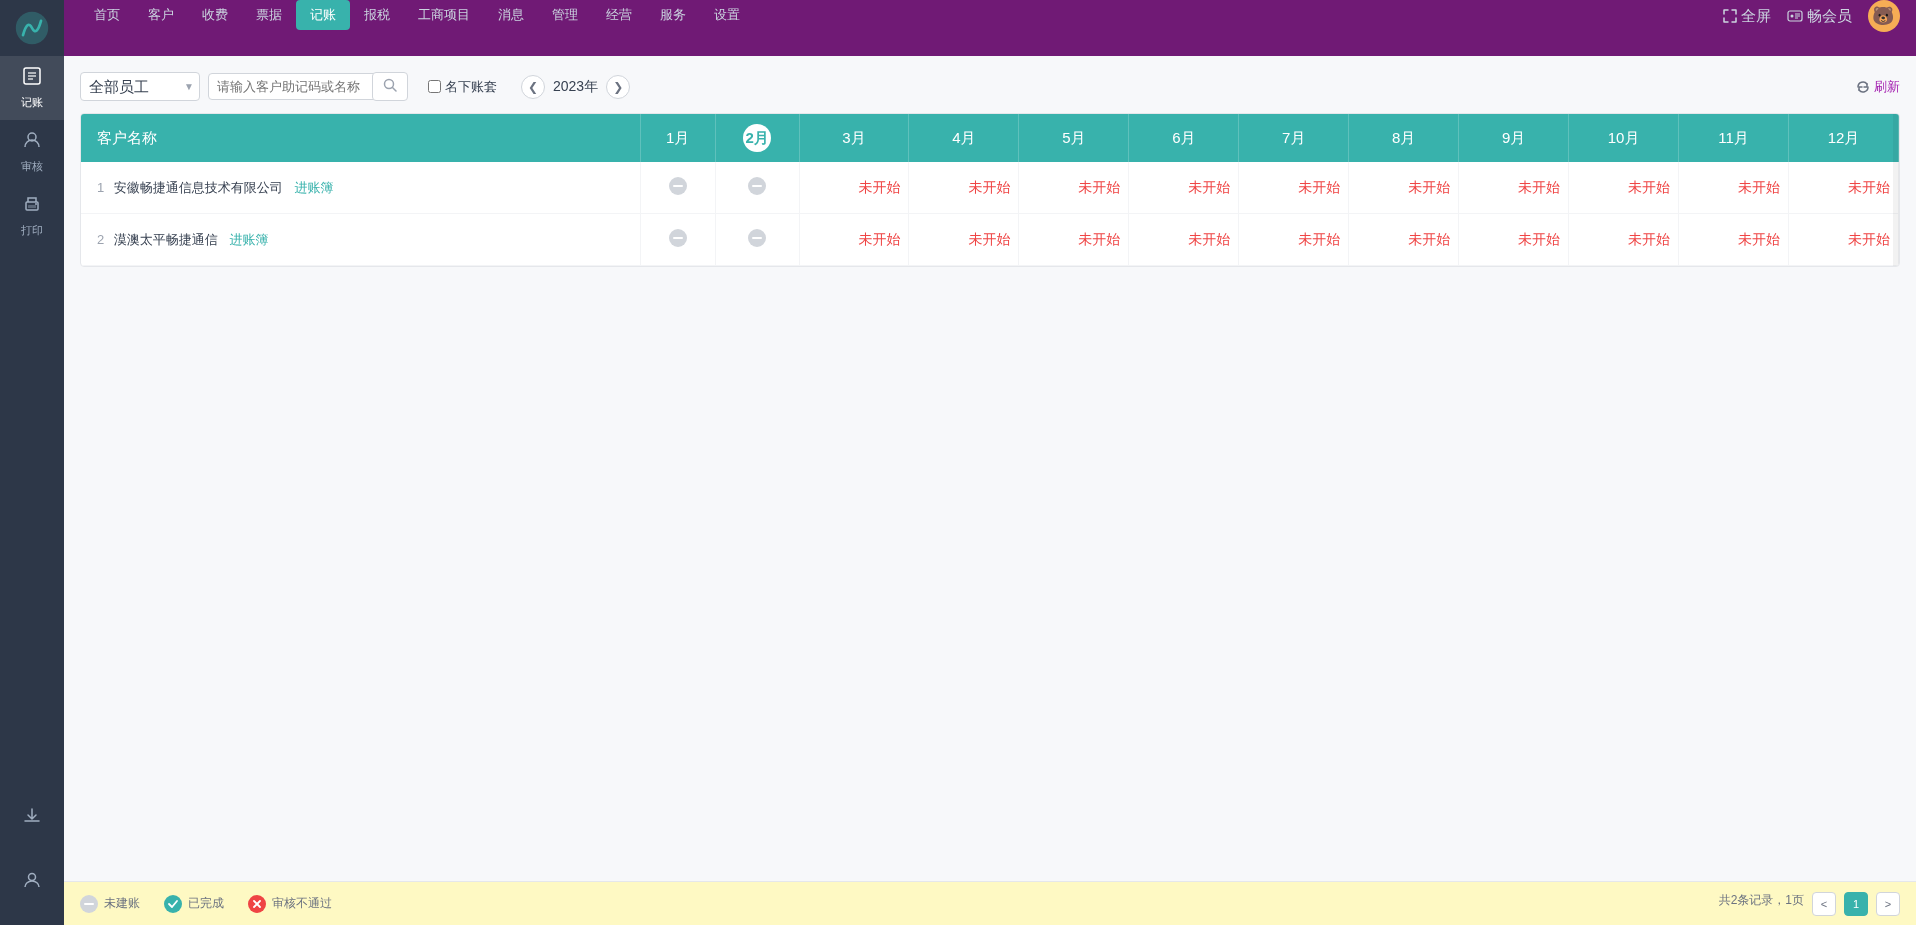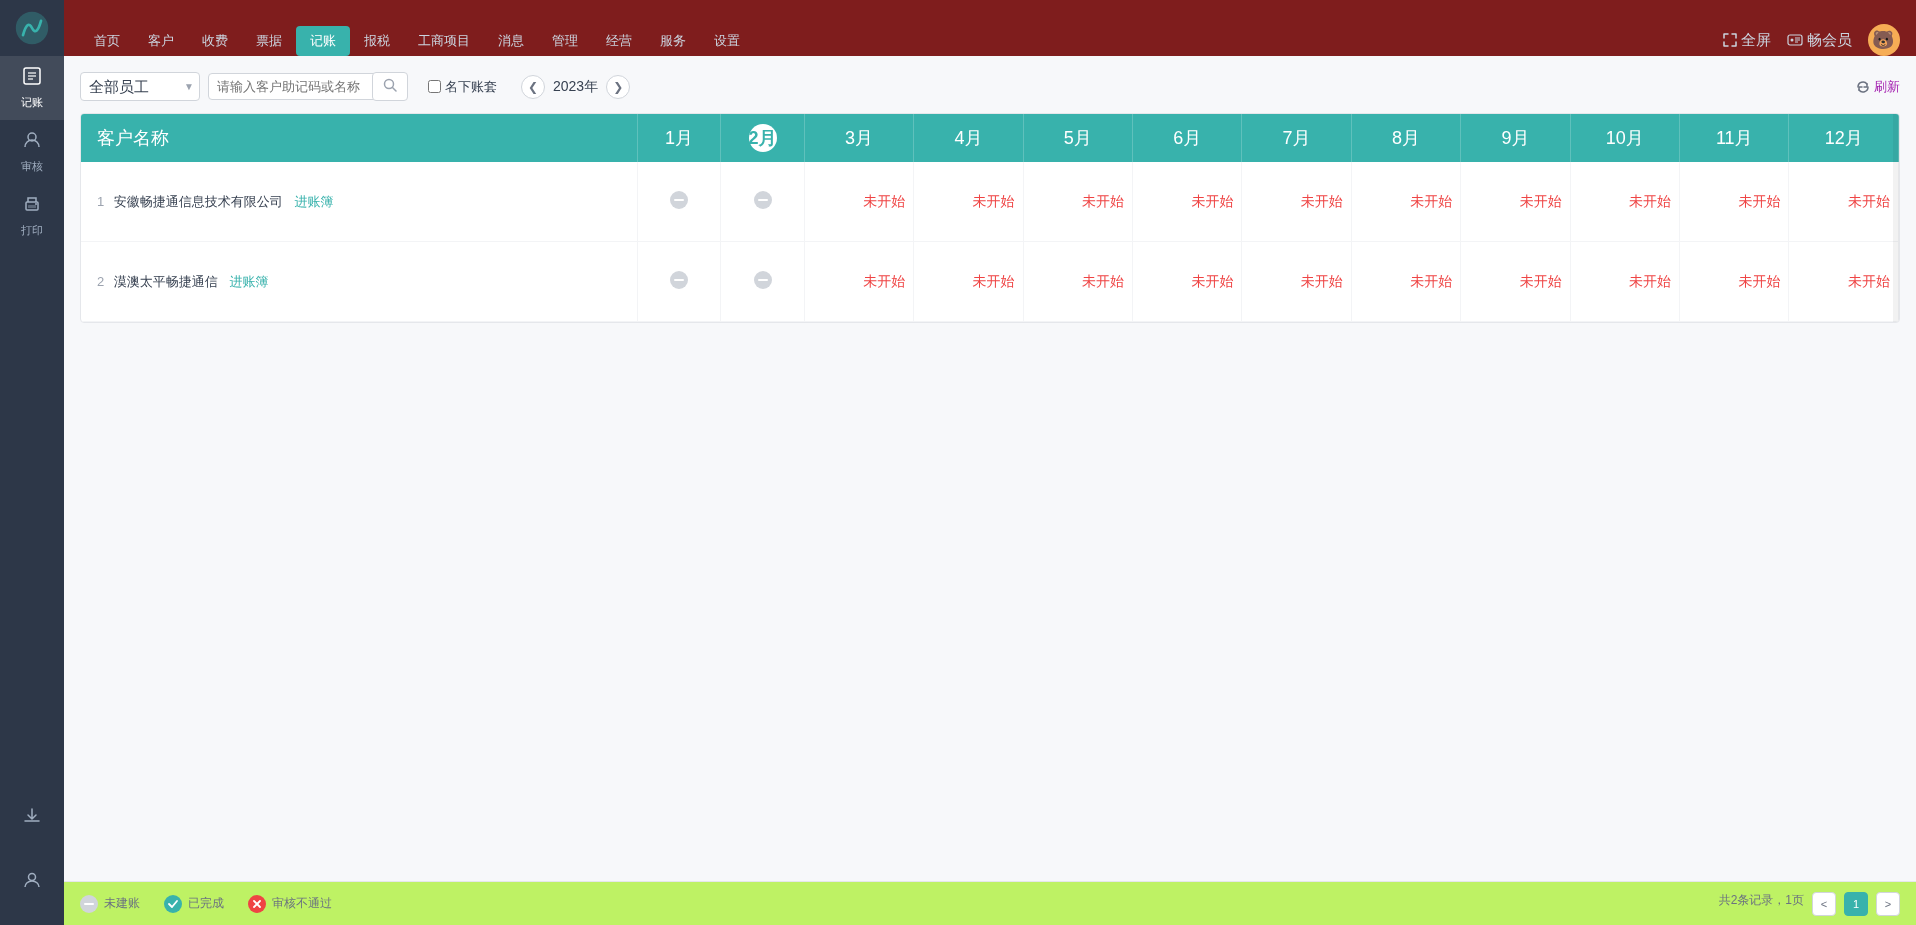--- a/index.html
+++ b/index.html
@@ -51,23 +51,23 @@
     .main-area {
       flex: 1;
       display: flex;
       flex-direction: column;
       overflow: hidden;
     }
 
     
     .top-nav {
       height: 56px;
-      background: #7f1d1d;
-      display: flex;
-      align-items: flex-end;
+      background: #701a75;
+      display: flex;
+      align-items: flex-start;
       padding: 0 16px;
       flex-shrink: 0;
     }
     .top-nav-item {
       color: #cbd5e0;
       padding: 6px 14px;
       cursor: pointer;
       border-radius: 4px;
       font-size: 13px;
       white-space: nowrap;
@@ -218,21 +218,21 @@
       min-width: 1200px;
     }
     thead tr {
       background: #38b2ac;
     }
     thead th {
       color: #fff;
       padding: 10px 8px;
       text-align: center;
       font-weight: 500;
-      font-size: 18px;
+      font-size: 15px;
       border-right: 1px solid rgba(255,255,255,0.2);
       white-space: nowrap;
     }
     thead th:first-child {
       text-align: left;
       padding-left: 16px;
       min-width: 300px;
     }
     .month-current {
       background: #fff;
@@ -242,21 +242,21 @@
       height: 28px;
       display: inline-flex;
       align-items: center;
       justify-content: center;
       font-weight: bold;
     }
     tbody tr {
       border-bottom: 1px solid #f3f4f6;
     }
     tbody td {
-      padding: 28px 8px;
+      padding: 14px 8px;
       text-align: center;
       font-size: 13px;
       color: #6b7280;
       border-right: 1px solid #f3f4f6;
     }
     tbody td:first-child {
       text-align: left;
       padding-left: 16px;
       color: #374151;
     }
@@ -269,21 +269,21 @@
       display: inline-flex;
       align-items: center;
       justify-content: center;
     }
     .status-dash svg { width: 20px; height: 20px; }
     .not-started { color: #ef4444; font-size: 14px; text-align: right; }
 
     
     .footer {
       height: 44px;
-      background: #bef264;
+      background: #fef9c3;
       border-top: 1px solid #e5e7eb;
       display: flex;
       align-items: center;
       padding: 0 16px;
       gap: 24px;
       flex-shrink: 0;
     }
     .legend-item {
       display: flex;
       align-items: center;

